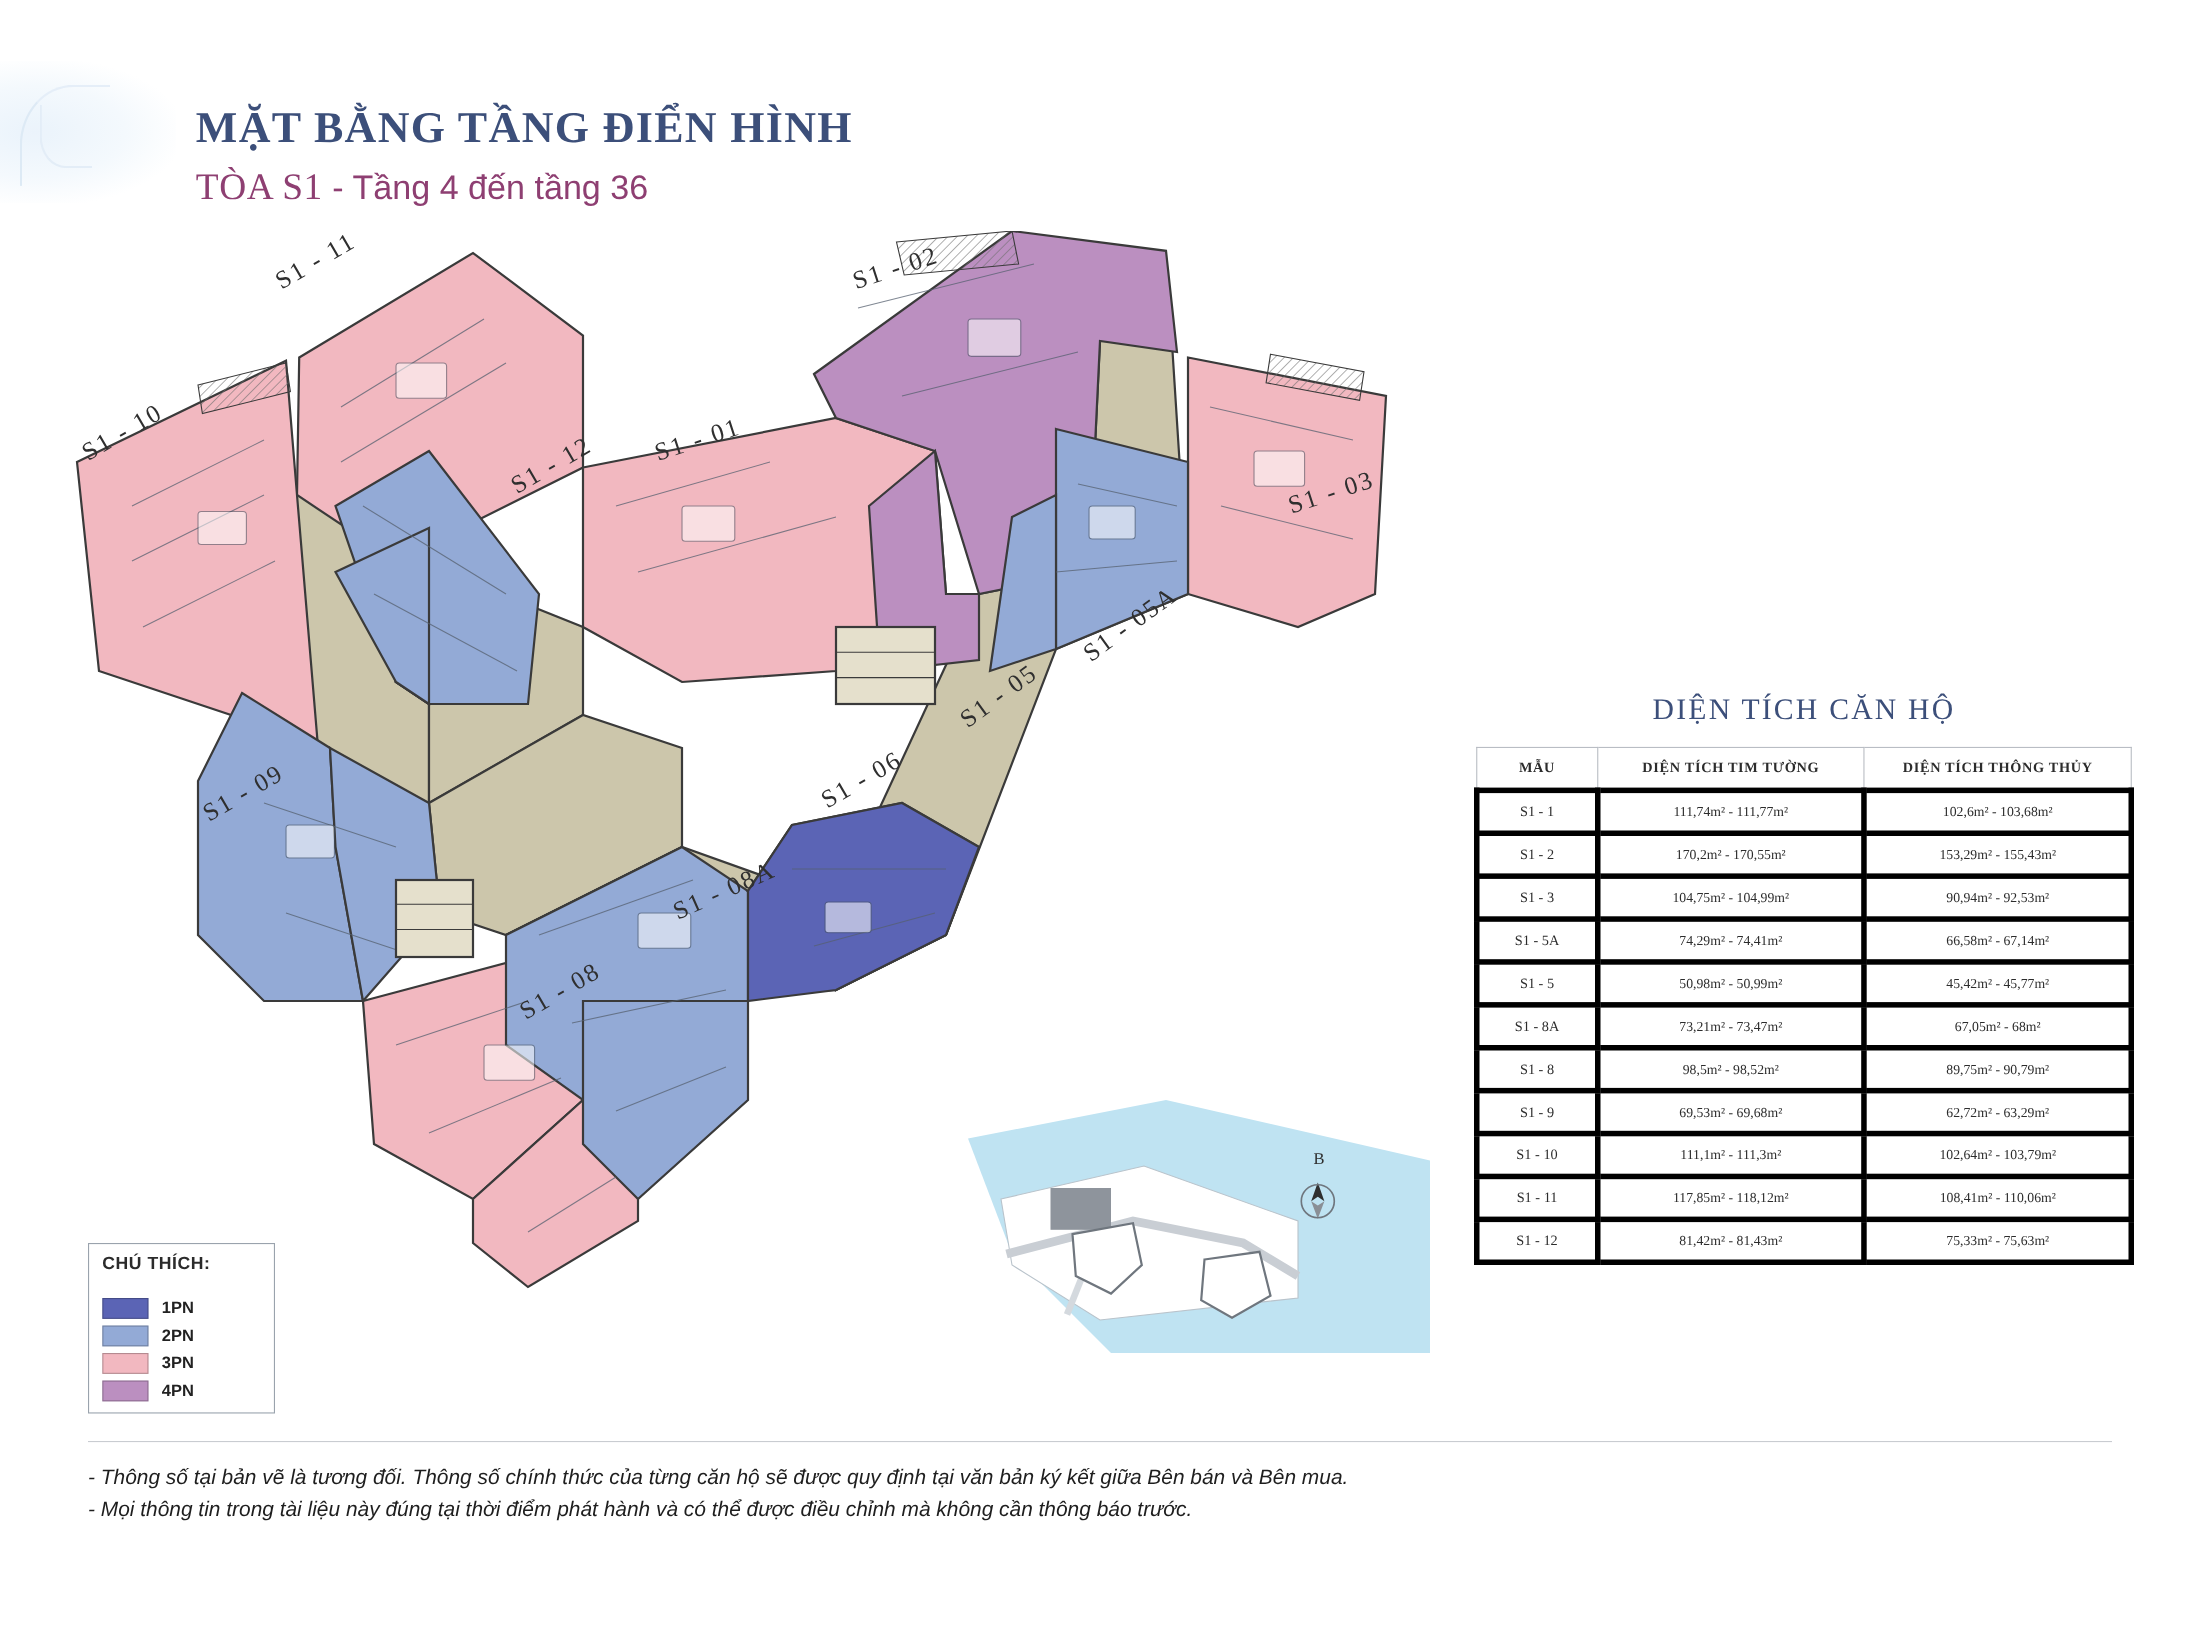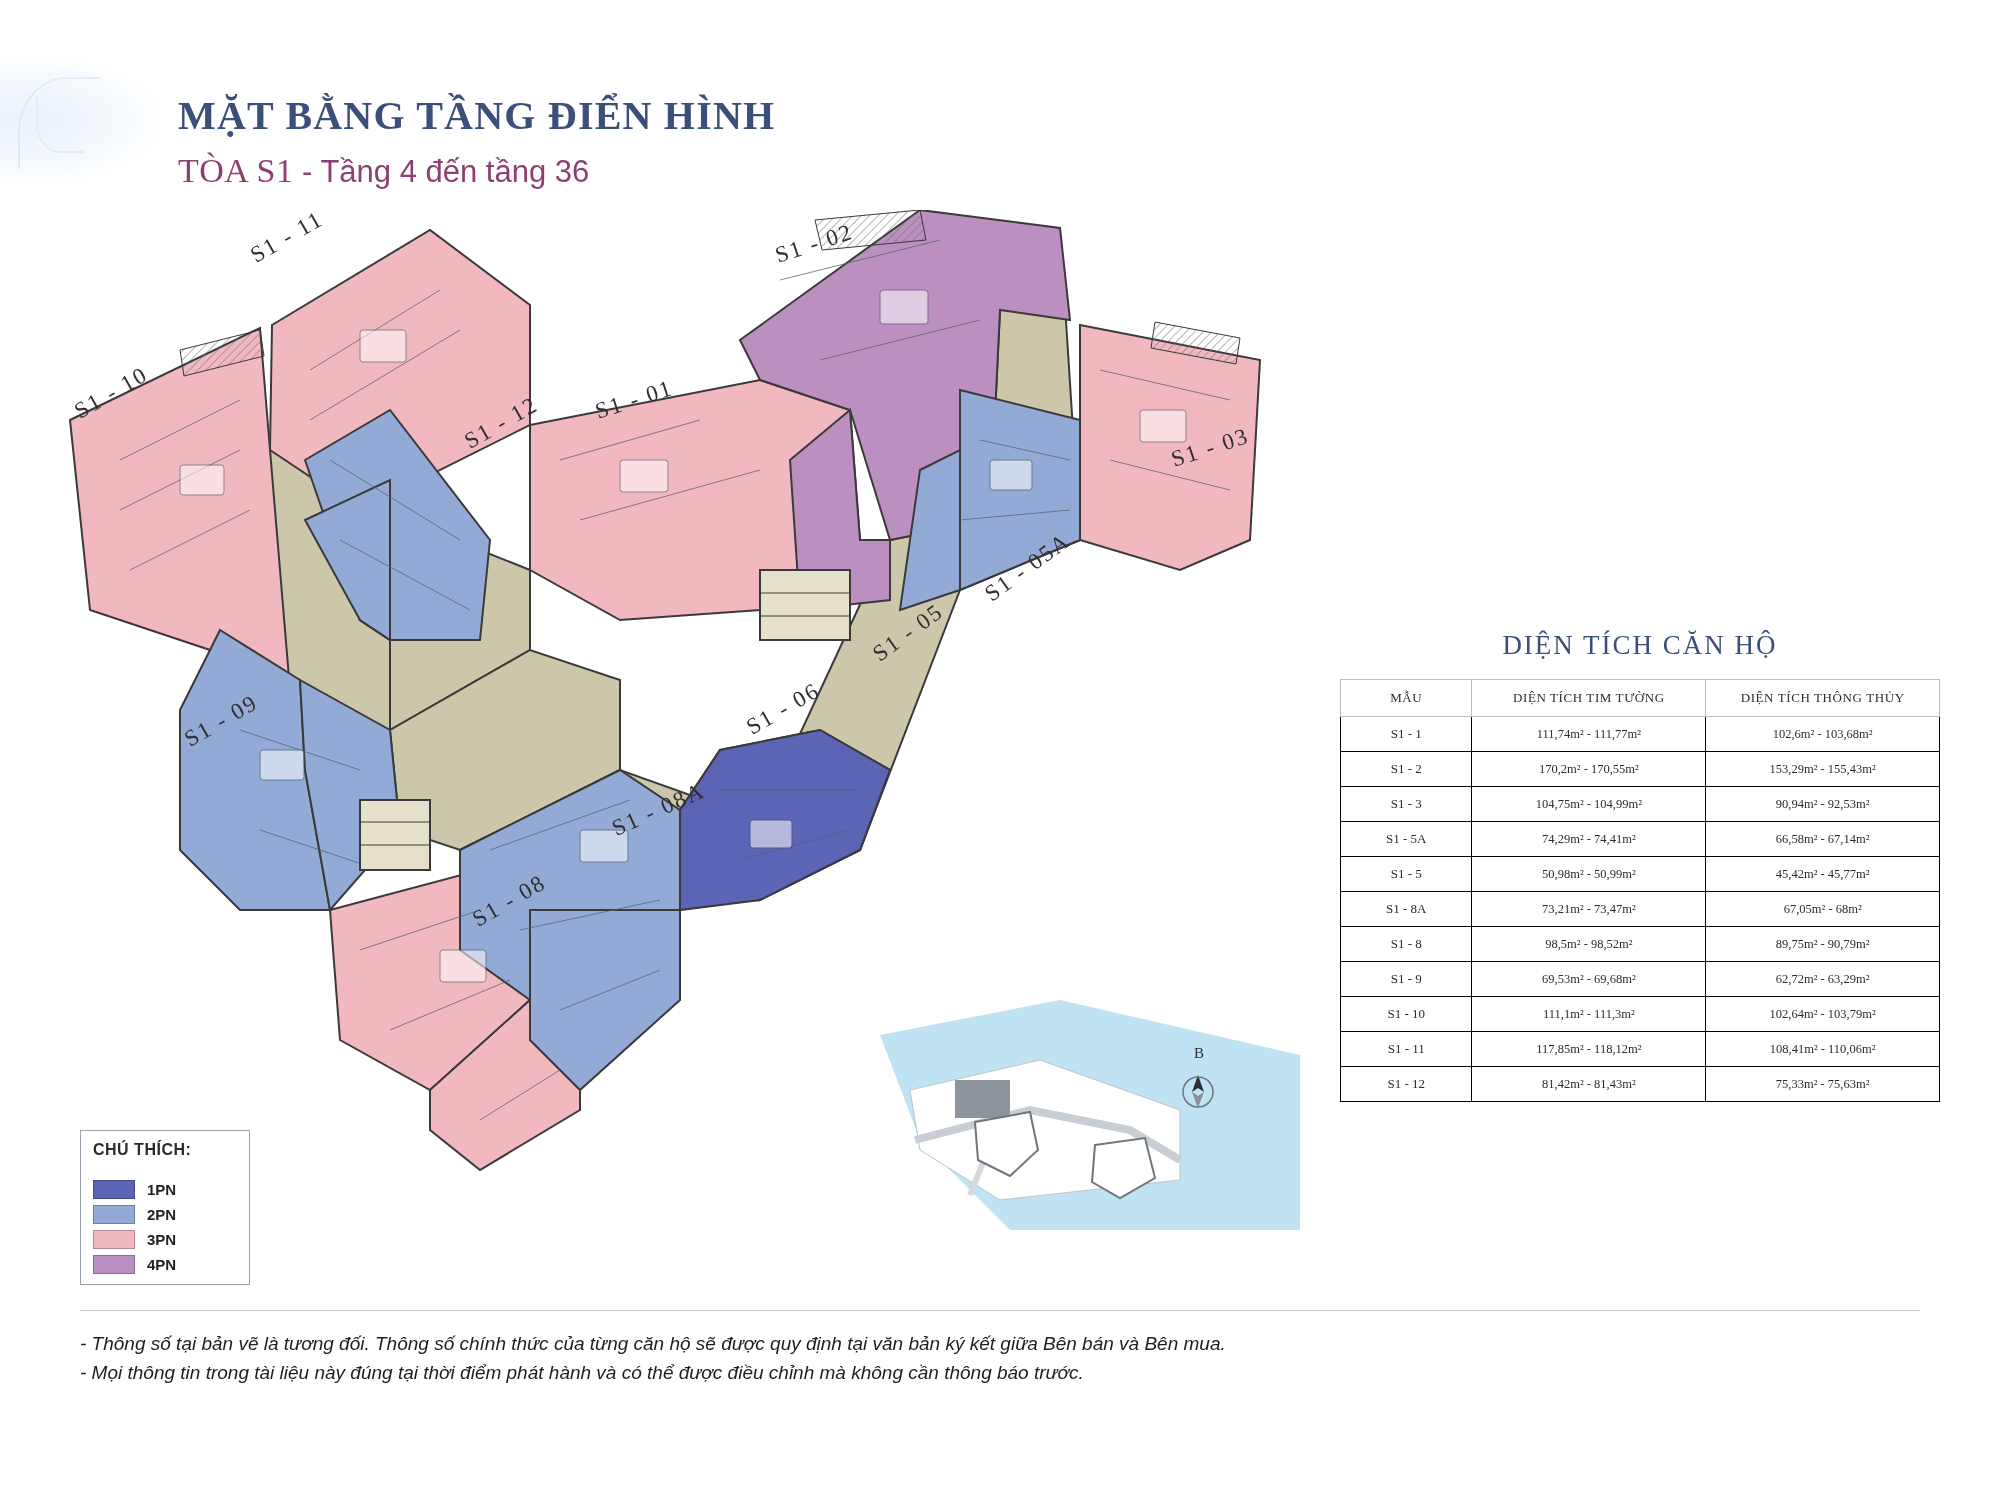--- a/index.html
+++ b/index.html
@@ -76,24 +76,24 @@
     font-family:"Liberation Serif", serif;
     font-size:27px;letter-spacing:2px;color:#3c4f7a;
     text-align:center;margin-bottom:18px;
   }
   table.area{
     border-collapse:collapse;width:600px;background:#fff;
     font-family:"Liberation Serif", serif;
   }
   table.area th{
     border:1px solid #b9bdc4;font-size:13px;letter-spacing:.6px;
-    font-weight:normal;color:#2c2c2c;padding:10px 21px;text-align:center;
+    font-weight:bold;color:#2c2c2c;padding:10px 0;text-align:center;
   }
   table.area td{
-    border:1px solid #000000;font-size:12.5px;color:#2c2c2c;
+    border:5px solid #000000;font-size:12.5px;color:#2c2c2c;
     padding:9px 4px;text-align:center;
   }
   table.area td.code{font-size:13px;}
   .col1{width:110px;} .col2{width:245px;} .col3{width:245px;}
 
   
   .sitemap{position:absolute;left:880px;top:1000px;width:420px;height:230px;}
 
   
   .footer{

